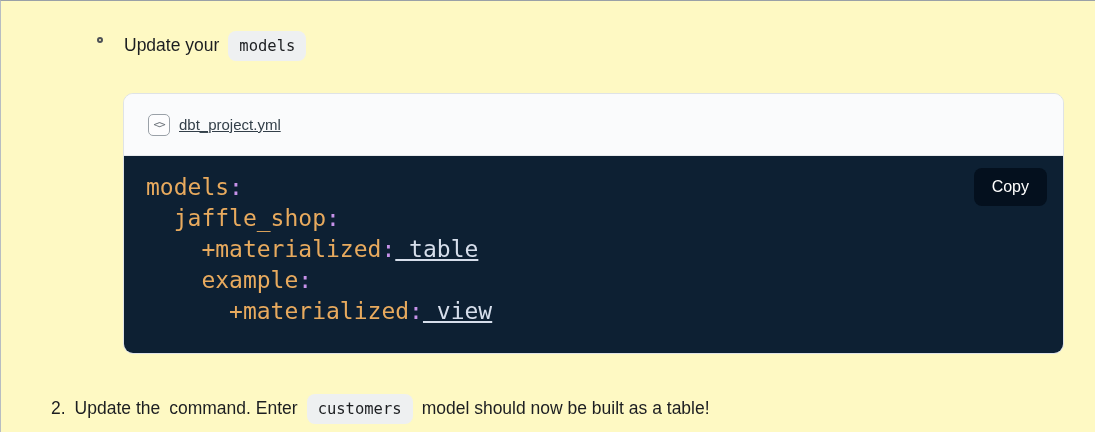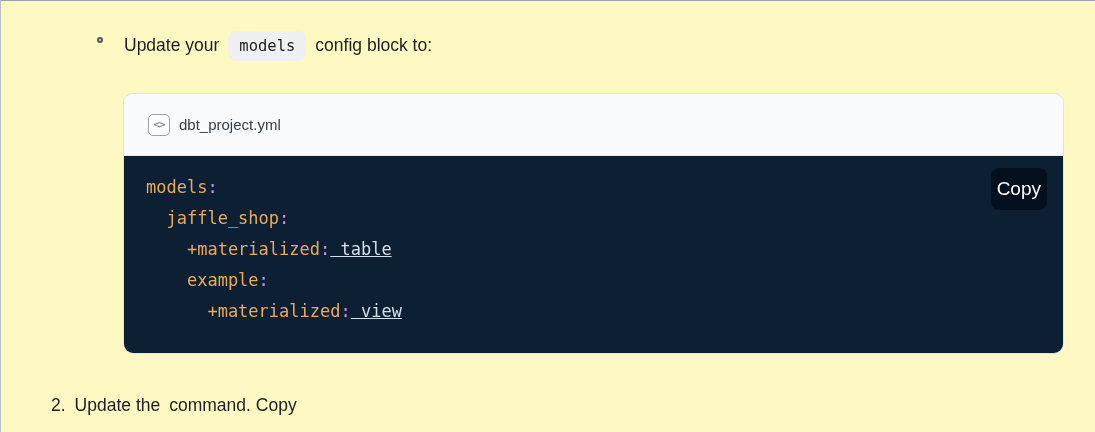--- a/index.html
+++ b/index.html
@@ -74,75 +74,77 @@
     color:#6a7178;
     font-family:"DejaVu Sans Mono", monospace;
     font-size:11px;
     letter-spacing:-1px;
     background:#fdfdfe;
   }
   .filename {
     font-size:15px;
     font-weight:500;
     color:#333f49;
+    text-decoration:underline;
   }
   .code-body {
     position:relative;
     height:calc(100% - 62px);
     background:#0d2033;
     padding:16px 0 0 22px;
   }
   .code-pre {
     margin:0;
     font-family:"DejaVu Sans Mono", monospace;
-    font-size:17px;
+    font-size:23px;
     line-height:31px;
   }
   .code-line { white-space:pre; }
   .tok-key   { color:#e8aa5e; }
   .tok-punct { color:#c792ea; }
   .tok-val   { color:#d6deeb;text-decoration:underline; }
 
   .copy-btn {
     position:absolute;
     top:12px; right:16px;
     background:#04101e;
     color:#ffffff;
     border:none;
     border-radius:8px;
-    padding:10px 6px;
+    padding:10px 18px;
     font-family:"Liberation Sans", sans-serif;
-    font-size:19px;
+    font-size:16px;
     cursor:pointer;
   }
 </style>
 </head>
 <body>
 
 <div class="page">
 
   <div class="text-row bullet-row">
     <span class="bullet-circle"></span>
     <span>Update your</span>
     <code class="pill">models</code>
-    <span>config block to:</span>
   </div>
 
   <div class="code-card">
     <div class="code-header">
       <span class="file-icon">
         <span>&lt;&gt;</span>
       </span>
       <span class="filename">dbt_project.yml</span>
     </div>
     <div class="code-body">
       <button class="copy-btn">Copy</button>
       <pre class="code-pre"><div class="code-line"><span class="tok-key">models</span><span class="tok-punct">:</span><span class="tok-val"></span></div><div class="code-line"><span class="tok-key">  jaffle_shop</span><span class="tok-punct">:</span><span class="tok-val"></span></div><div class="code-line"><span class="tok-key">    +materialized</span><span class="tok-punct">:</span><span class="tok-val"> table</span></div><div class="code-line"><span class="tok-key">    example</span><span class="tok-punct">:</span><span class="tok-val"></span></div><div class="code-line"><span class="tok-key">      +materialized</span><span class="tok-punct">:</span><span class="tok-val"> view</span></div></pre>
     </div>
   </div>
 
   <div class="text-row step-row">
     <span>2.</span>
     <span>Update the</span>
-    <span>command. Copy</span>
+    <span>command. Enter</span>
+    <code class="pill">customers</code>
+    <span>model should now be built as a table!</span>
   </div>
 
 </div>
 
 </body></html>

